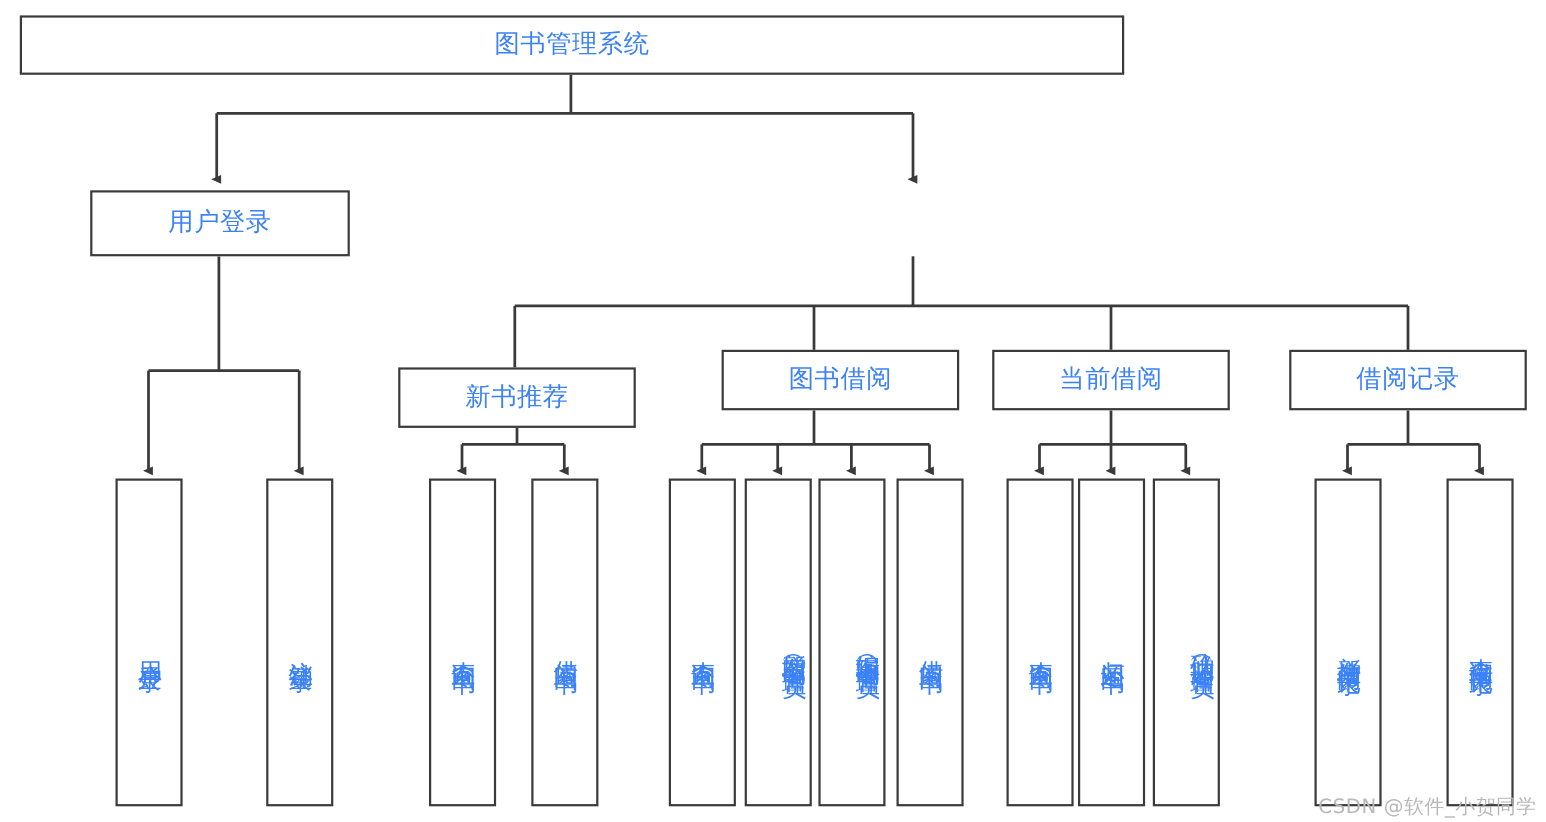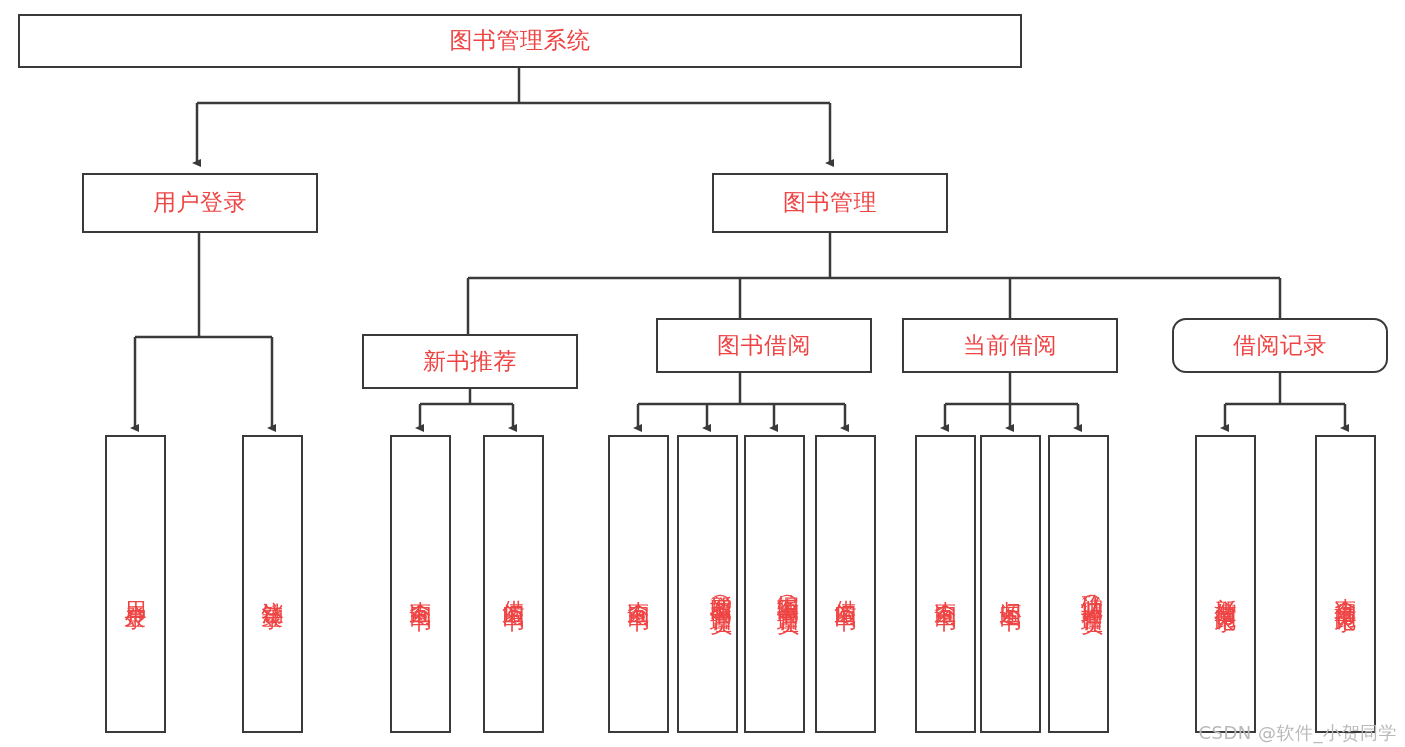--- a/index.html
+++ b/index.html
@@ -26,21 +26,21 @@
     pointer-events: none;
   }
   .node {
     position: absolute;
     box-sizing: border-box;
     background: #ffffff;
     border: 2px solid #3a3a3a;
     display: flex;
     align-items: center;
     justify-content: center;
-    color: #ef4444;
+    color: #3b82f6;
   }
   .node.horiz {
     font-size: 23px;
     line-height: 1.2;
     letter-spacing: 0.5px;
   }
   .node.vert {
     writing-mode: vertical-rl;
     text-orientation: upright;
     font-size: 22px;
@@ -119,34 +119,31 @@
     </g>
   </svg>
 
   <div class="node horiz" style="left:18px; top:14px; width:1004px; height:54px;">
     <span class="lbl">图书管理系统</span>
   </div>
 
   <div class="node horiz" style="left:82px; top:173px; width:236px; height:60px;">
     <span class="lbl">用户登录</span>
   </div>
-  <div class="node horiz" style="left:712px; top:173px; width:236px; height:60px;">
-    <span class="lbl">图书管理</span>
-  </div>
 
   <div class="node horiz" style="left:362px; top:334px; width:216px; height:55px;">
     <span class="lbl">新书推荐</span>
   </div>
   <div class="node horiz" style="left:656px; top:318px; width:216px; height:55px;">
     <span class="lbl">图书借阅</span>
   </div>
   <div class="node horiz" style="left:902px; top:318px; width:216px; height:55px;">
     <span class="lbl">当前借阅</span>
   </div>
-  <div class="node horiz" style="left:1172px; top:318px; width:216px; height:55px;border-radius:14px;">
+  <div class="node horiz" style="left:1172px; top:318px; width:216px; height:55px;">
     <span class="lbl">借阅记录</span>
   </div>
 
   <div class="node vert" style="left:105px; top:435px; width:61px; height:298px; align-items:center;">
     <span class="lbl">用户登录</span>
   </div>
   <div class="node vert" style="left:242px; top:435px; width:61px; height:298px; align-items:center;">
     <span class="lbl">注销登录</span>
   </div>
 

